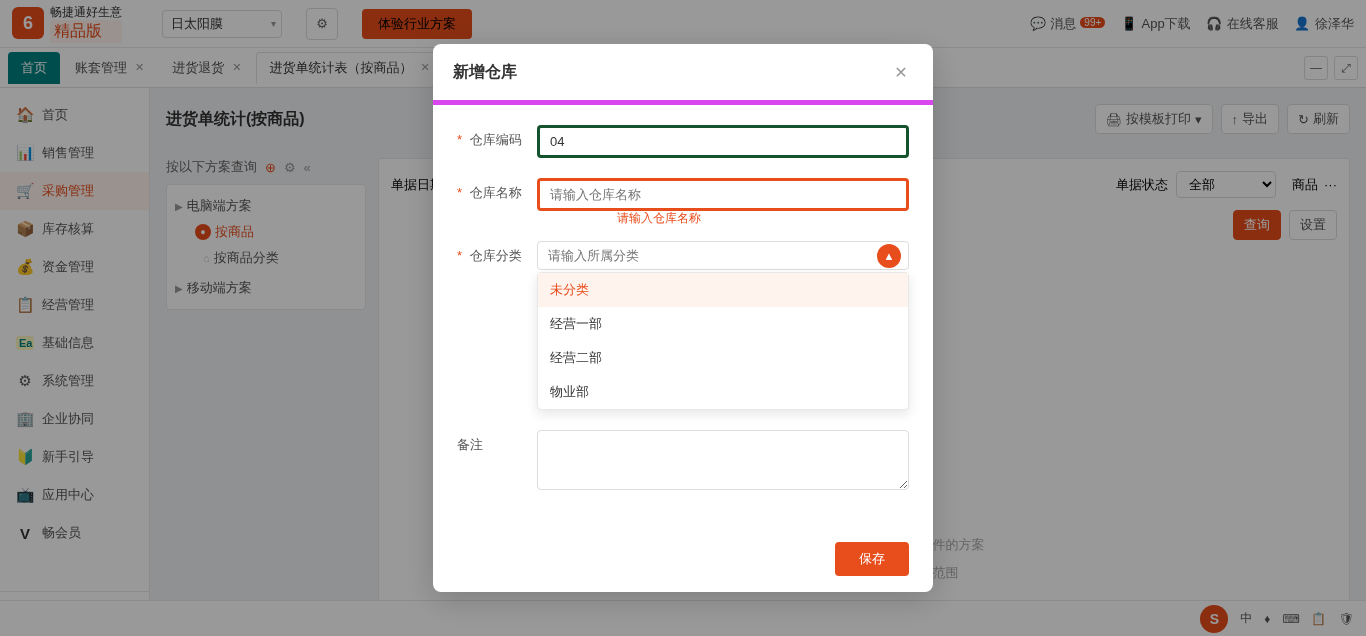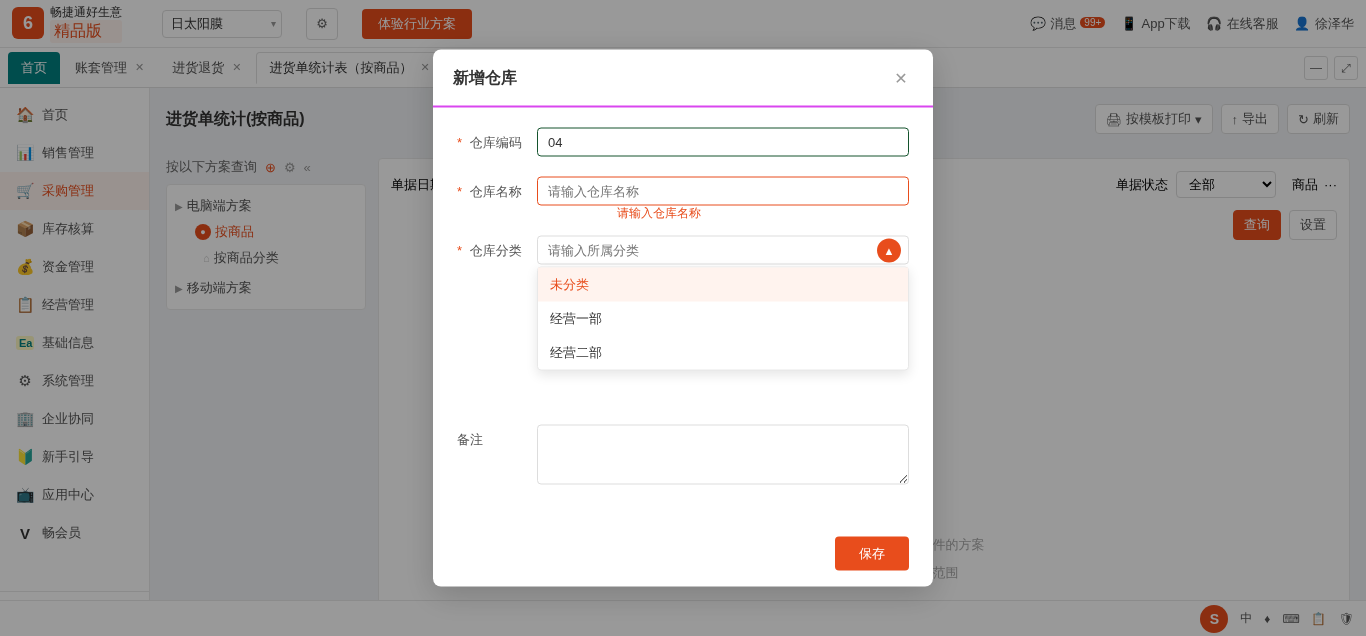--- a/index.html
+++ b/index.html
@@ -65,21 +65,21 @@
       width: 32px; height: 32px;
       border: 1px solid #ddd;
       border-radius: 4px;
       background: #fff;
       display: flex; align-items: center; justify-content: center;
       cursor: pointer;
       color: #666;
     }
     .exp-btn {
       background: #e84d1c;
-      color: #ffffff;
+      color: #000000;
       border: none;
       border-radius: 4px;
       padding: 6px 16px;
       font-size: 13px;
       cursor: pointer;
     }
     .nav-right {
       display: flex;
       align-items: center;
       gap: 16px;
@@ -270,21 +270,21 @@
       border-radius: 8px;
       width: 500px;
       z-index: 200;
       box-shadow: 0 8px 32px rgba(0,0,0,0.18);
     }
     .modal-header {
       display: flex;
       align-items: center;
       justify-content: space-between;
       padding: 16px 20px;
-      border-bottom: 2px solid #d946ef;
+      border-bottom: 5px solid #d946ef;
     }
     .modal-title {
       font-size: 16px;
       font-weight: bold;
       color: #333;
     }
     .modal-close {
       width: 24px; height: 24px;
       display: flex; align-items: center; justify-content: center;
       cursor: pointer;
@@ -307,21 +307,21 @@
       color: #555;
       padding-top: 6px;
       flex-shrink: 0;
     }
     .required-star {
       color: #e84d1c;
       margin-right: 4px;
     }
     .form-control {
       flex: 1;
-      border: 1px solid #14532d;
+      border: 3px solid #14532d;
       border-radius: 4px;
       padding: 6px 10px;
       font-size: 13px;
       color: #333;
       outline: none;
     }
     .form-control.error {
       border-color: #e84d1c;
     }
     .error-msg {
@@ -739,20 +739,21 @@
         <span>仓库分类</span>
       </div>
       <div class="category-wrap">
         <input class="category-input" type="text" placeholder="请输入所属分类" style="">
         <div class="category-chevron">▲</div>
         
         <div class="dropdown-list">
           <div class="dropdown-item selected">未分类</div>
           <div class="dropdown-item">经营一部</div>
           <div class="dropdown-item">经营二部</div>
+          <div class="dropdown-item">物业部</div>
         </div>
       </div>
     </div>
 
     <div class="form-row" style="margin-top:160px;">
       <div class="form-label">
         <span>备注</span>
       </div>
       <textarea class="textarea-control" style=""></textarea>
     </div>

